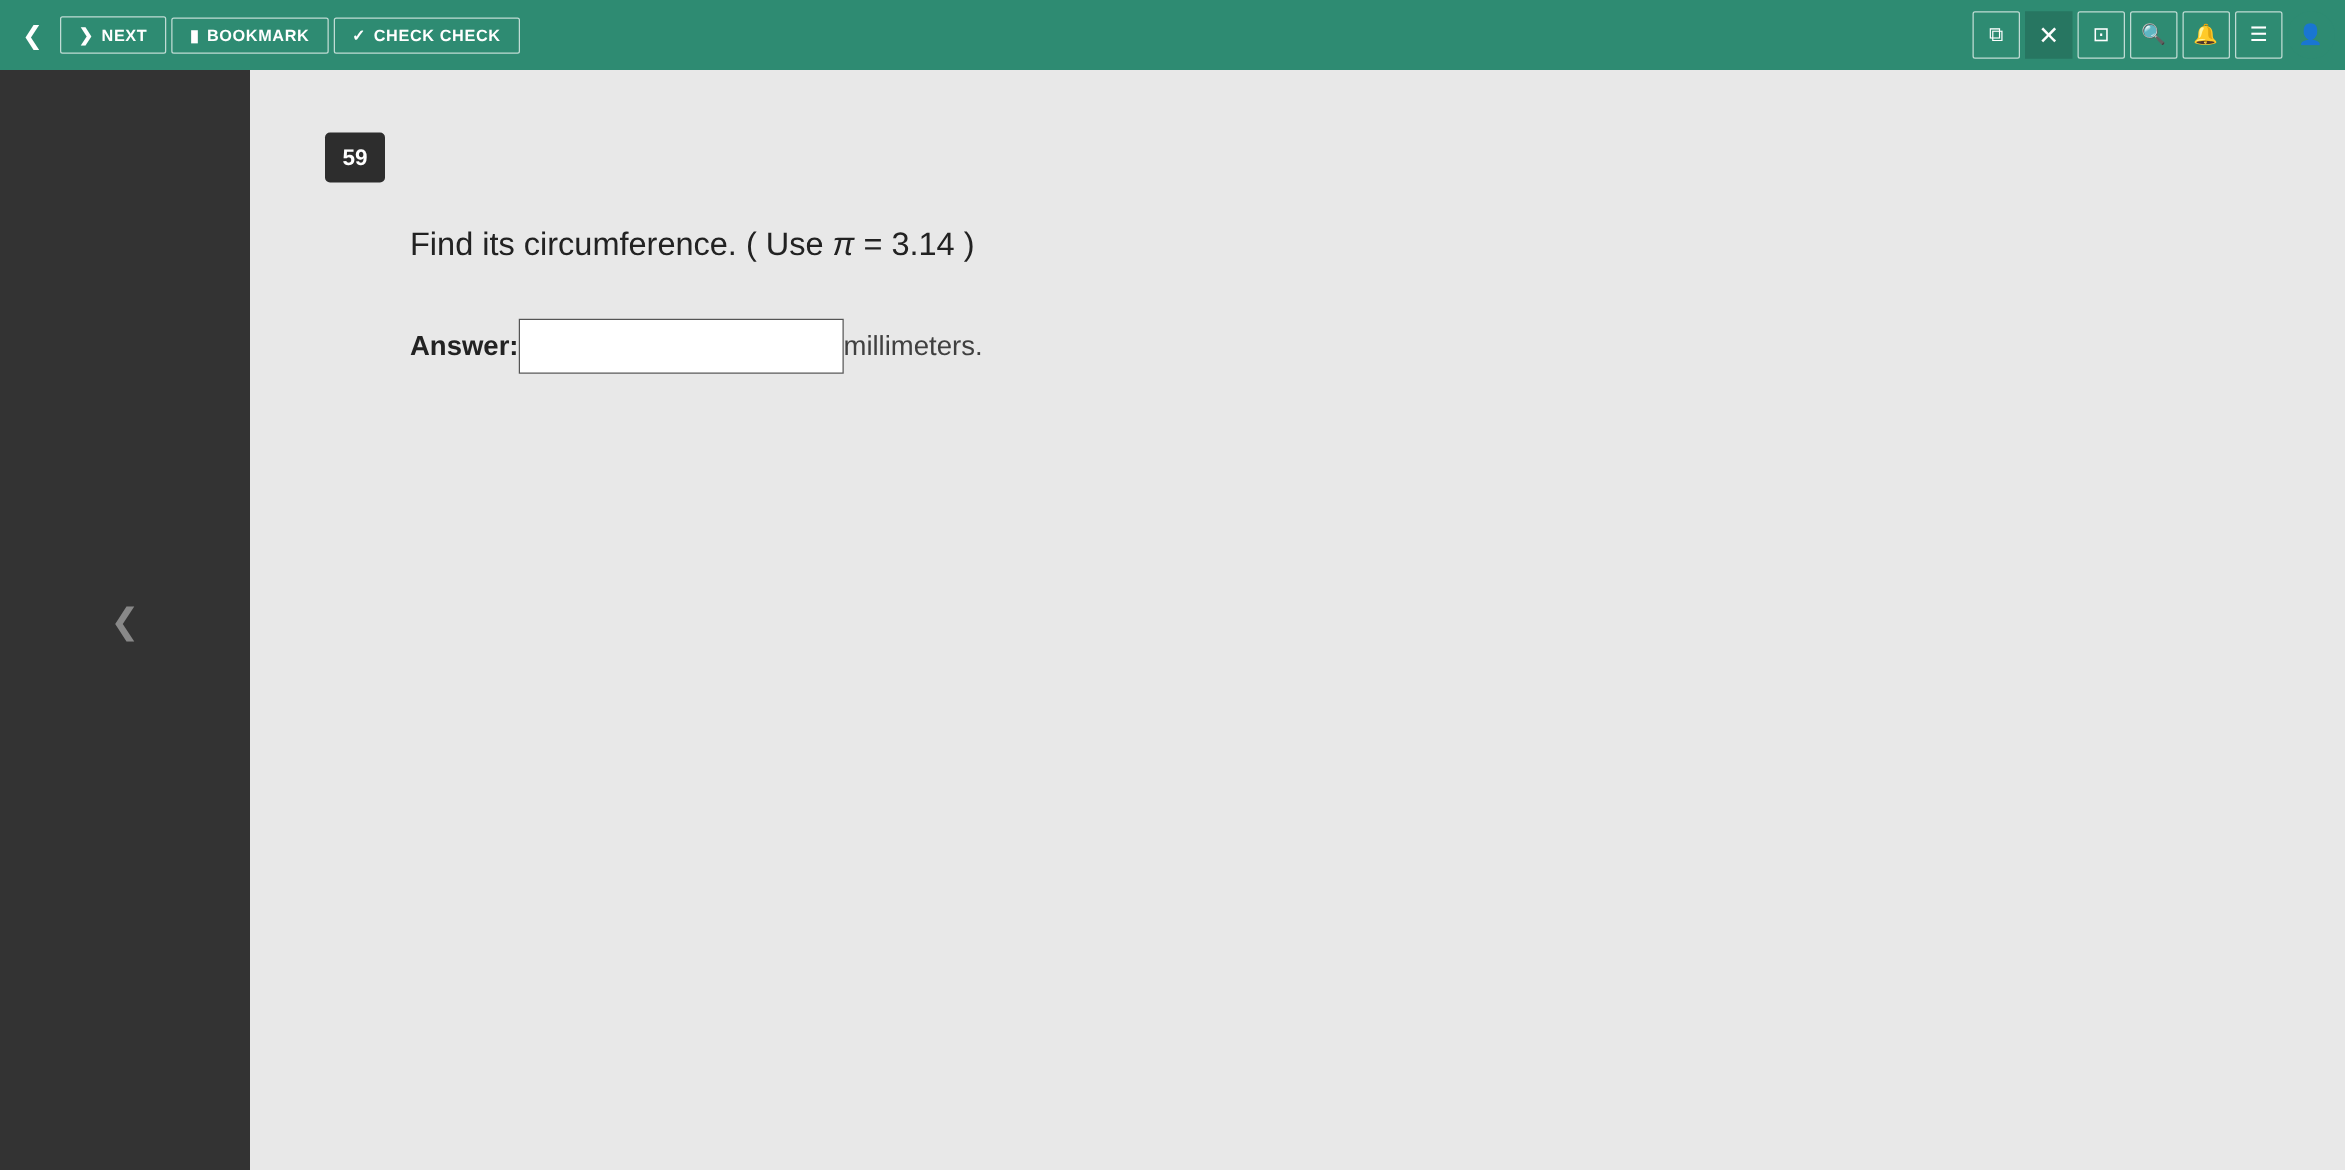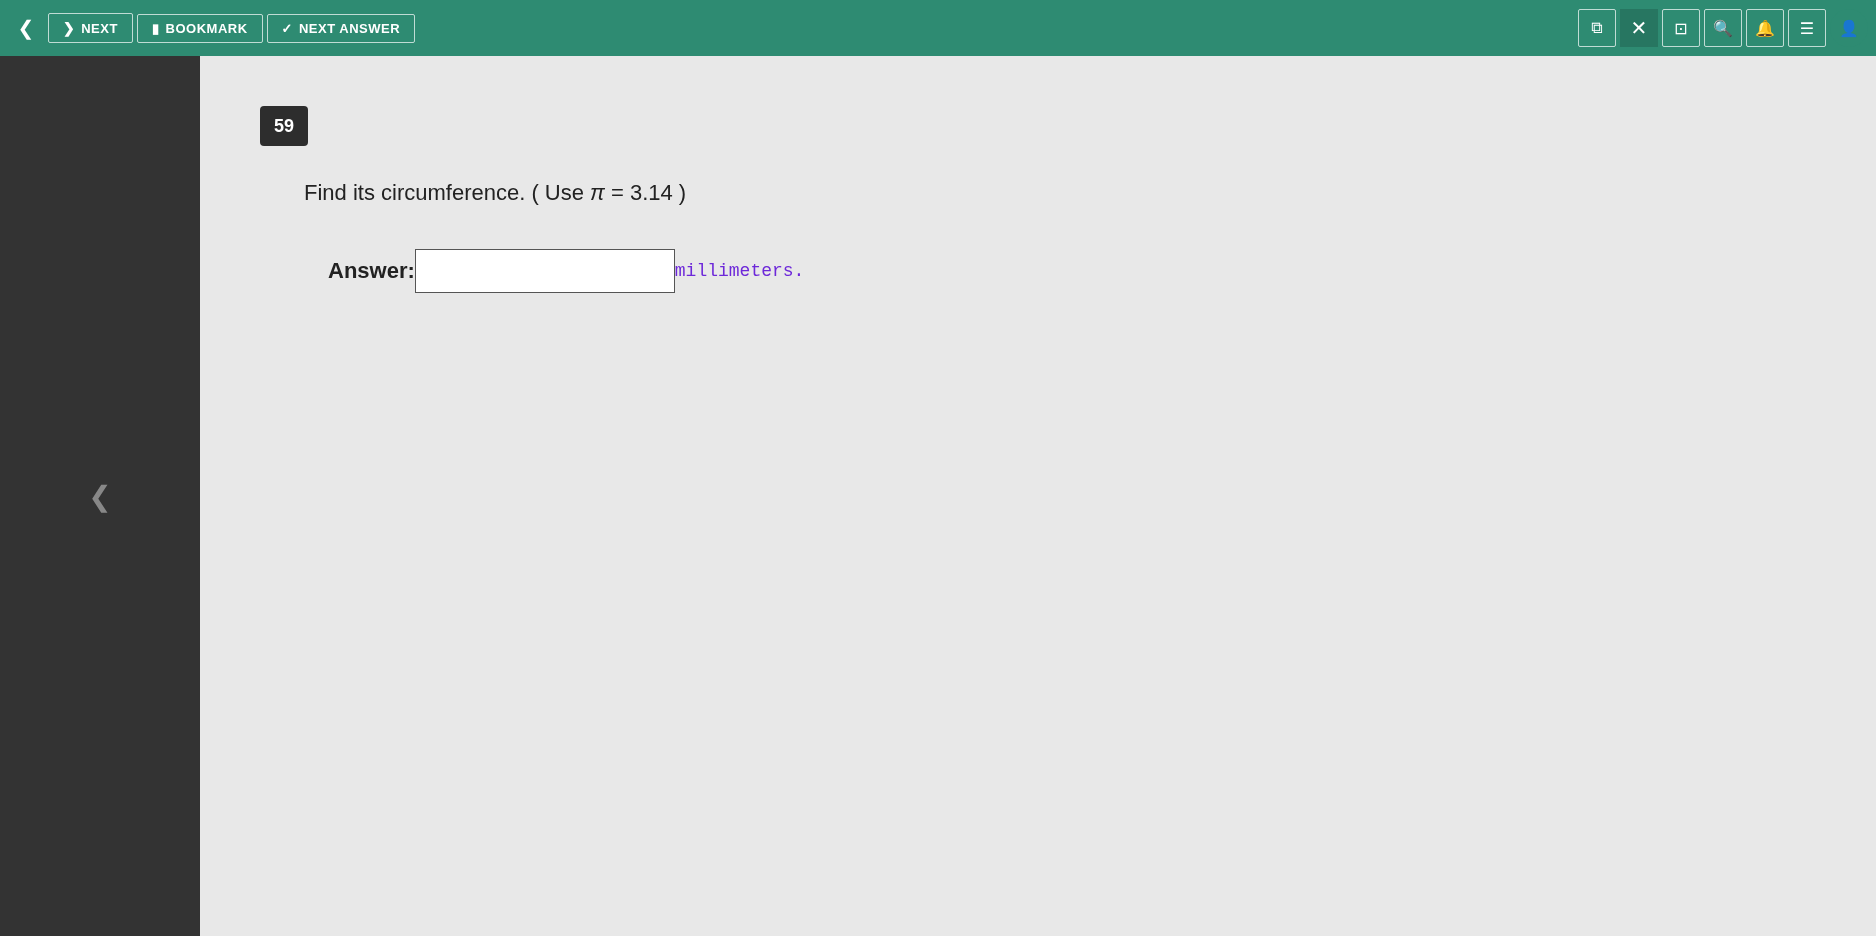--- a/index.html
+++ b/index.html
@@ -166,24 +166,24 @@
     }
 
     .question-text {
       font-size: 22px;
       color: #222;
       line-height: 1.5;
       padding-top: 4px;
     }
 
     .question-subtext {
-      font-size: 22px;
+      font-size: 26px;
       color: #222;
       line-height: 1.5;
-      margin-left: 44px;
+      margin-left: 68px;
       margin-bottom: 40px;
     }
 
     .answer-row {
       display: flex;
       align-items: center;
       margin-left: 68px;
     }
 
     .answer-label {
@@ -196,23 +196,22 @@
       width: 260px;
       height: 44px;
       border: 1.5px solid #555;
       background: white;
       font-size: 18px;
       padding: 0 10px;
       outline: none;
     }
 
     .answer-unit {
-      font-size: 18px;
-      color: #6d28d9;
-      font-family: Liberation Mono, monospace;
+      font-size: 22px;
+      color: #404040;
     }
 
     
     .pi-symbol {
       font-style: italic;
     }
 
     .right-panel {
       width: 40px;
       background: #e8e8e8;
@@ -230,21 +229,21 @@
       <button class="toolbar-btn">
         <span style="font-size:14px;">❯</span>
         <span>NEXT</span>
       </button>
       <button class="toolbar-btn">
         <span>▮</span>
         <span>BOOKMARK</span>
       </button>
       <button class="check-answer-btn">
         <span>✓</span>
-        <span>NEXT ANSWER</span>
+        <span>CHECK CHECK</span>
       </button>
     </div>
   </div>
   <div class="toolbar-right">
     <div class="toolbar-icon-btn">
       <span>⧉</span>
     </div>
     <div class="close-x-btn">
       <span>✕</span>
     </div>

